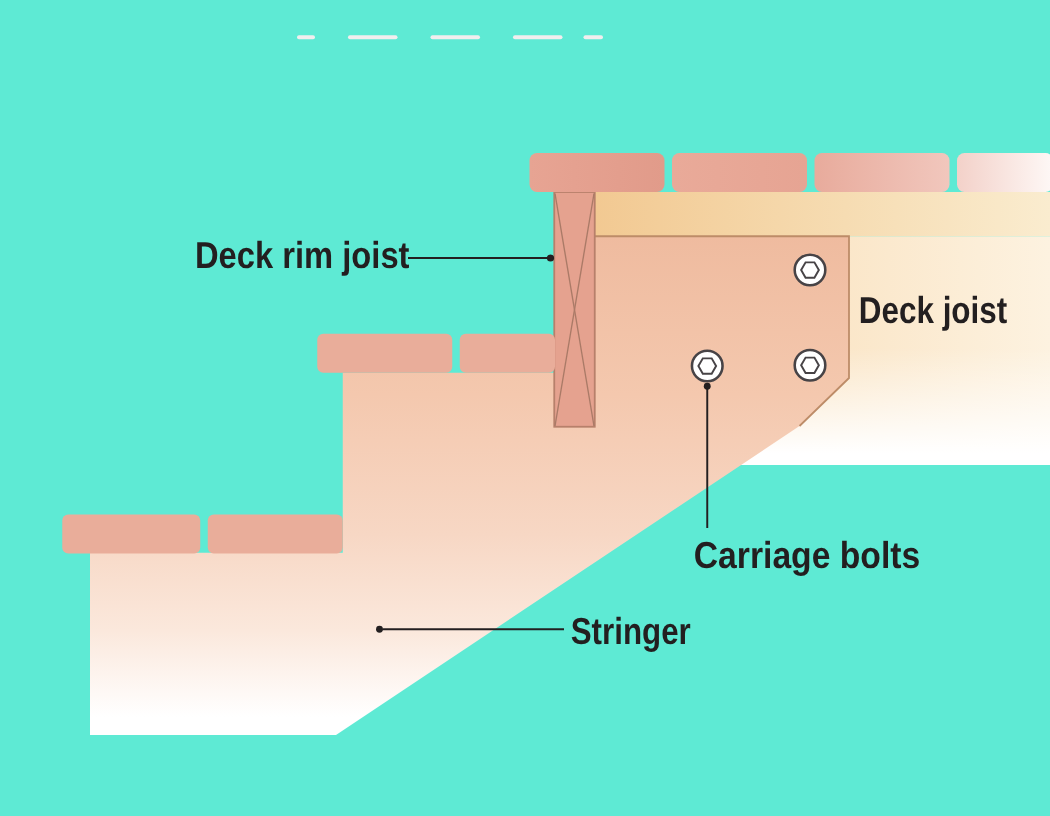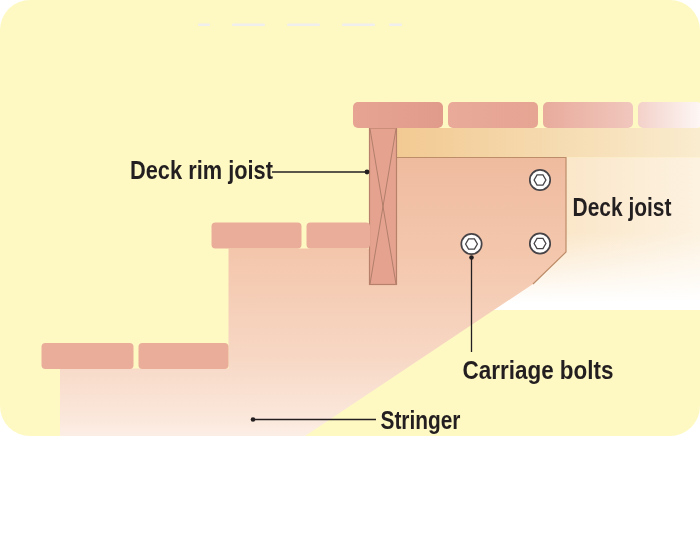--- a/index.html
+++ b/index.html
@@ -3,24 +3,23 @@
 <meta charset="utf-8">
 <style>
   html, body {
     margin: 0;
     padding: 0;
     background: #ffffff;
   }
   #stage {
     position: relative;
     width: 700px;
-    height: 436px;
+    height: 544px;
     overflow: hidden;
-    background: #fef9c3;
-    border-radius: 30px;
+    background: #5eead4;
   }
   svg { display: block; }
   .diagram-label {
     font-family: "Liberation Sans", sans-serif;
     font-weight: 700;
     font-size: 25px;
     fill: #231f20;
   }
   .leader { stroke: #231f20; stroke-width: 1.3; }
   .leader-dot { fill: #231f20; }

